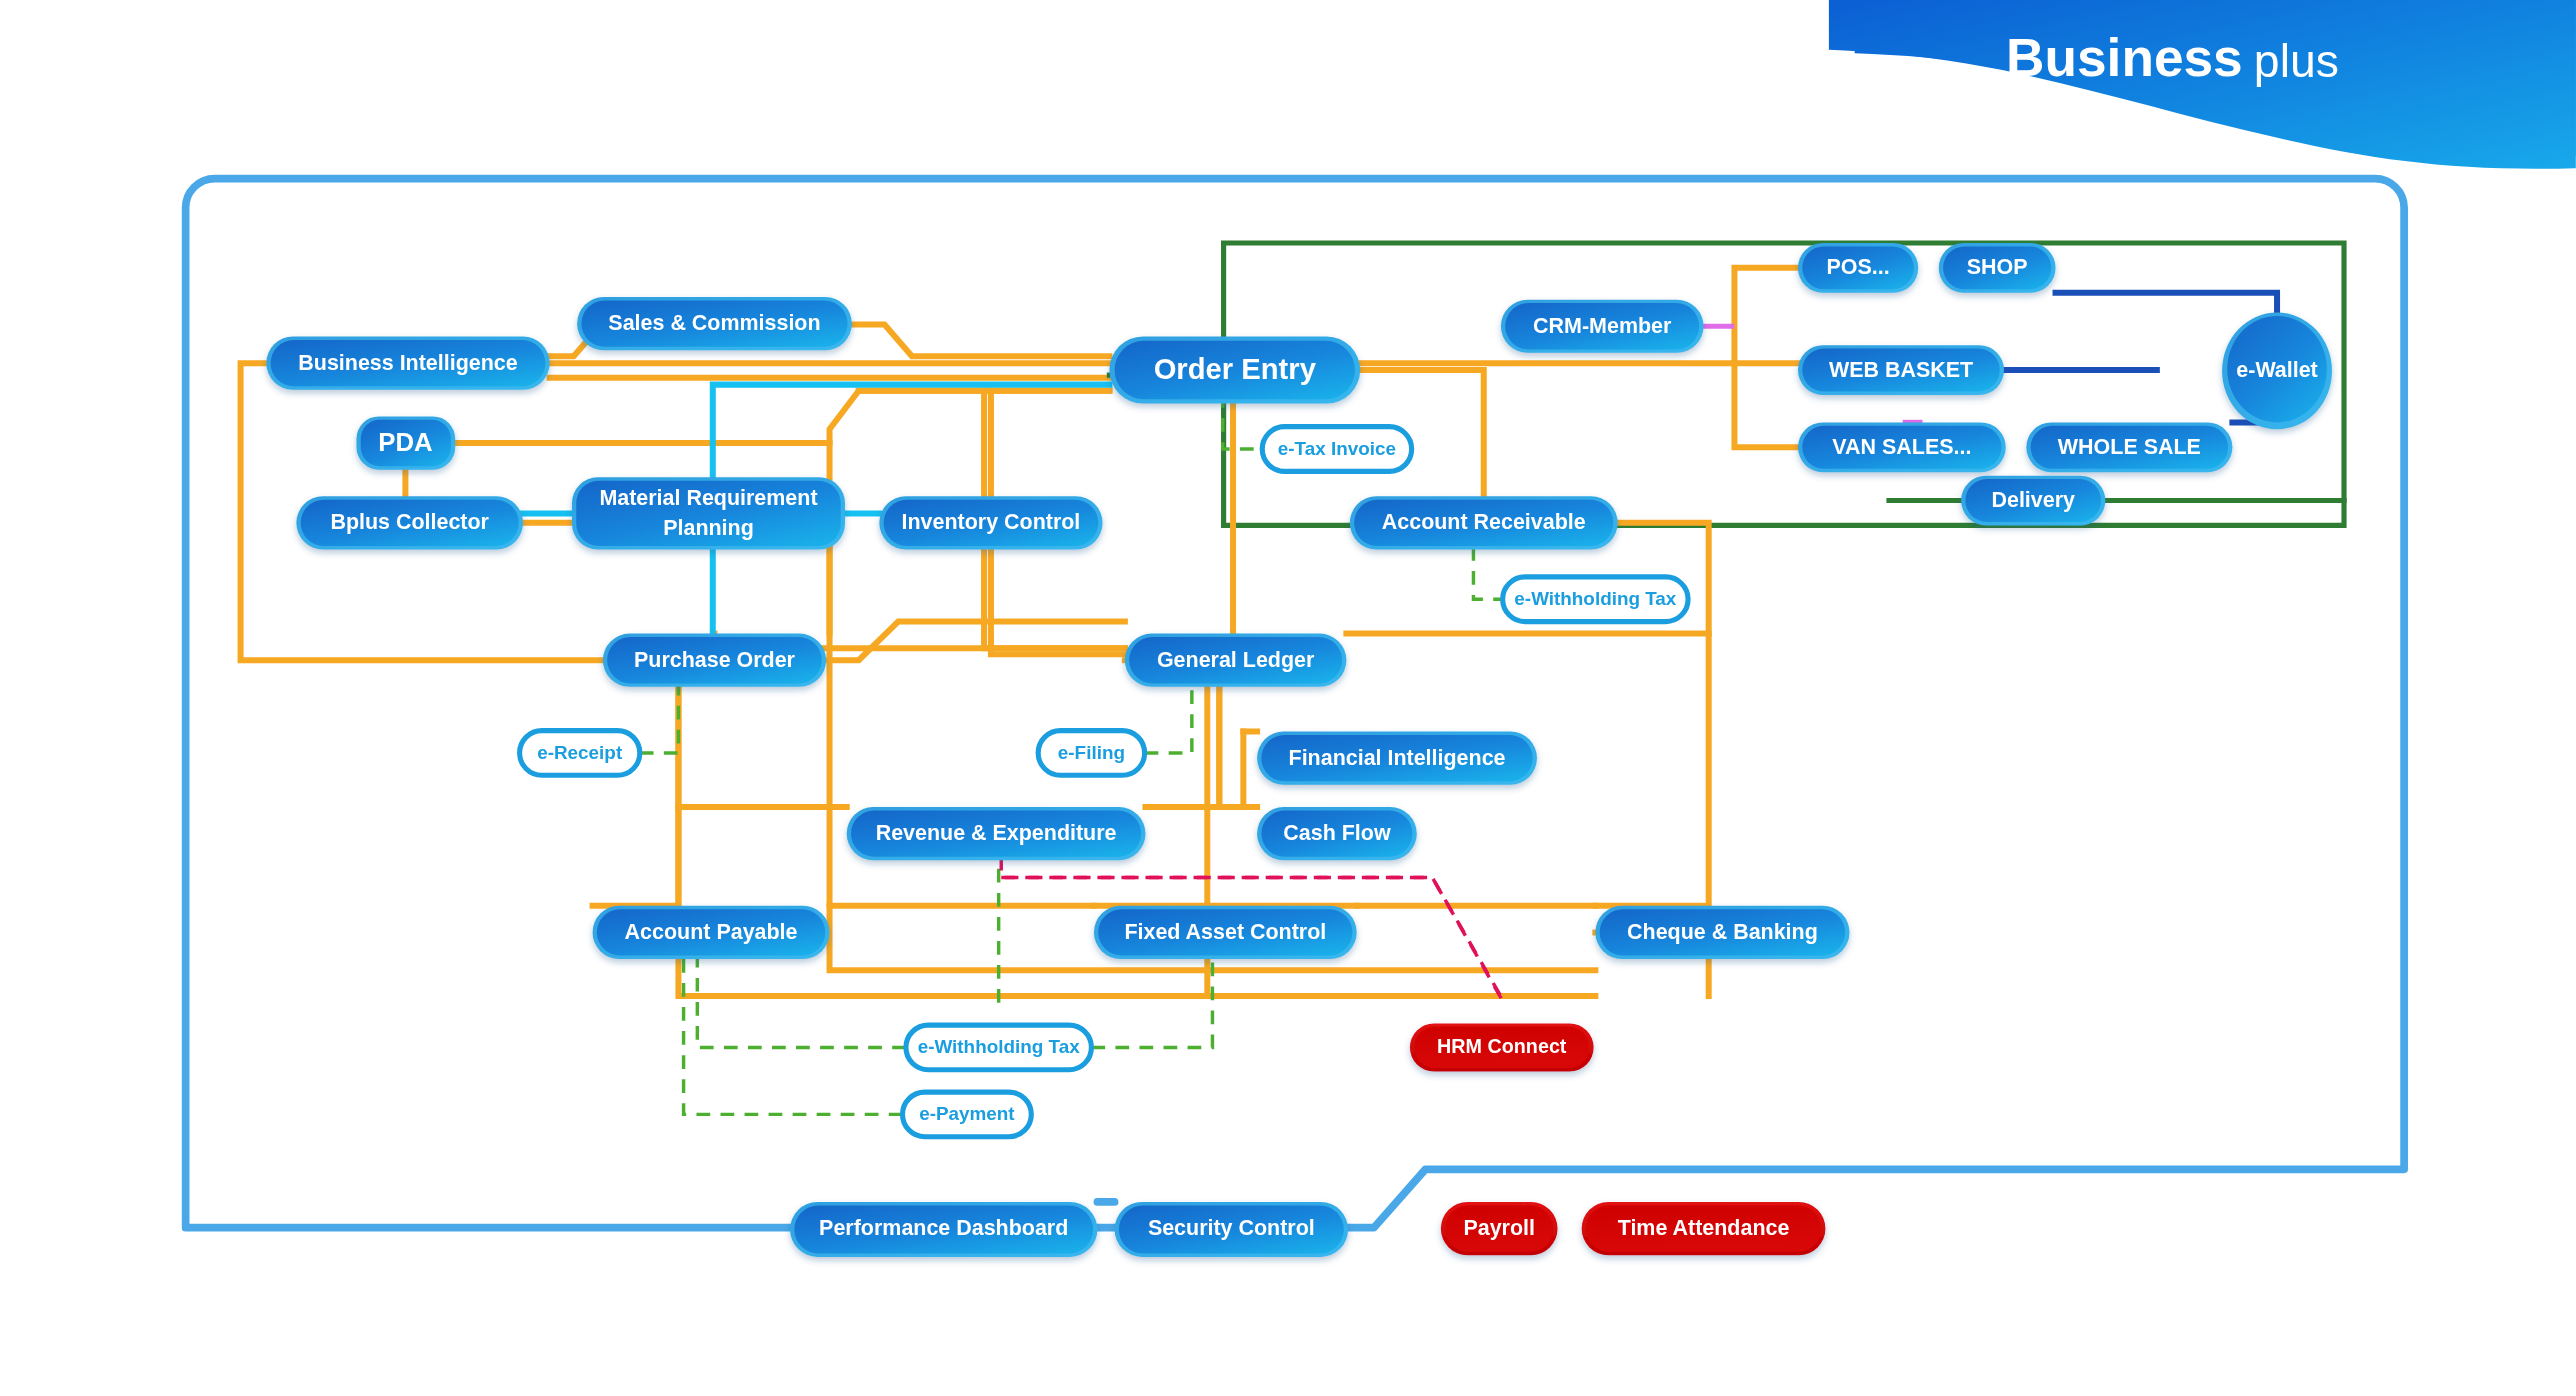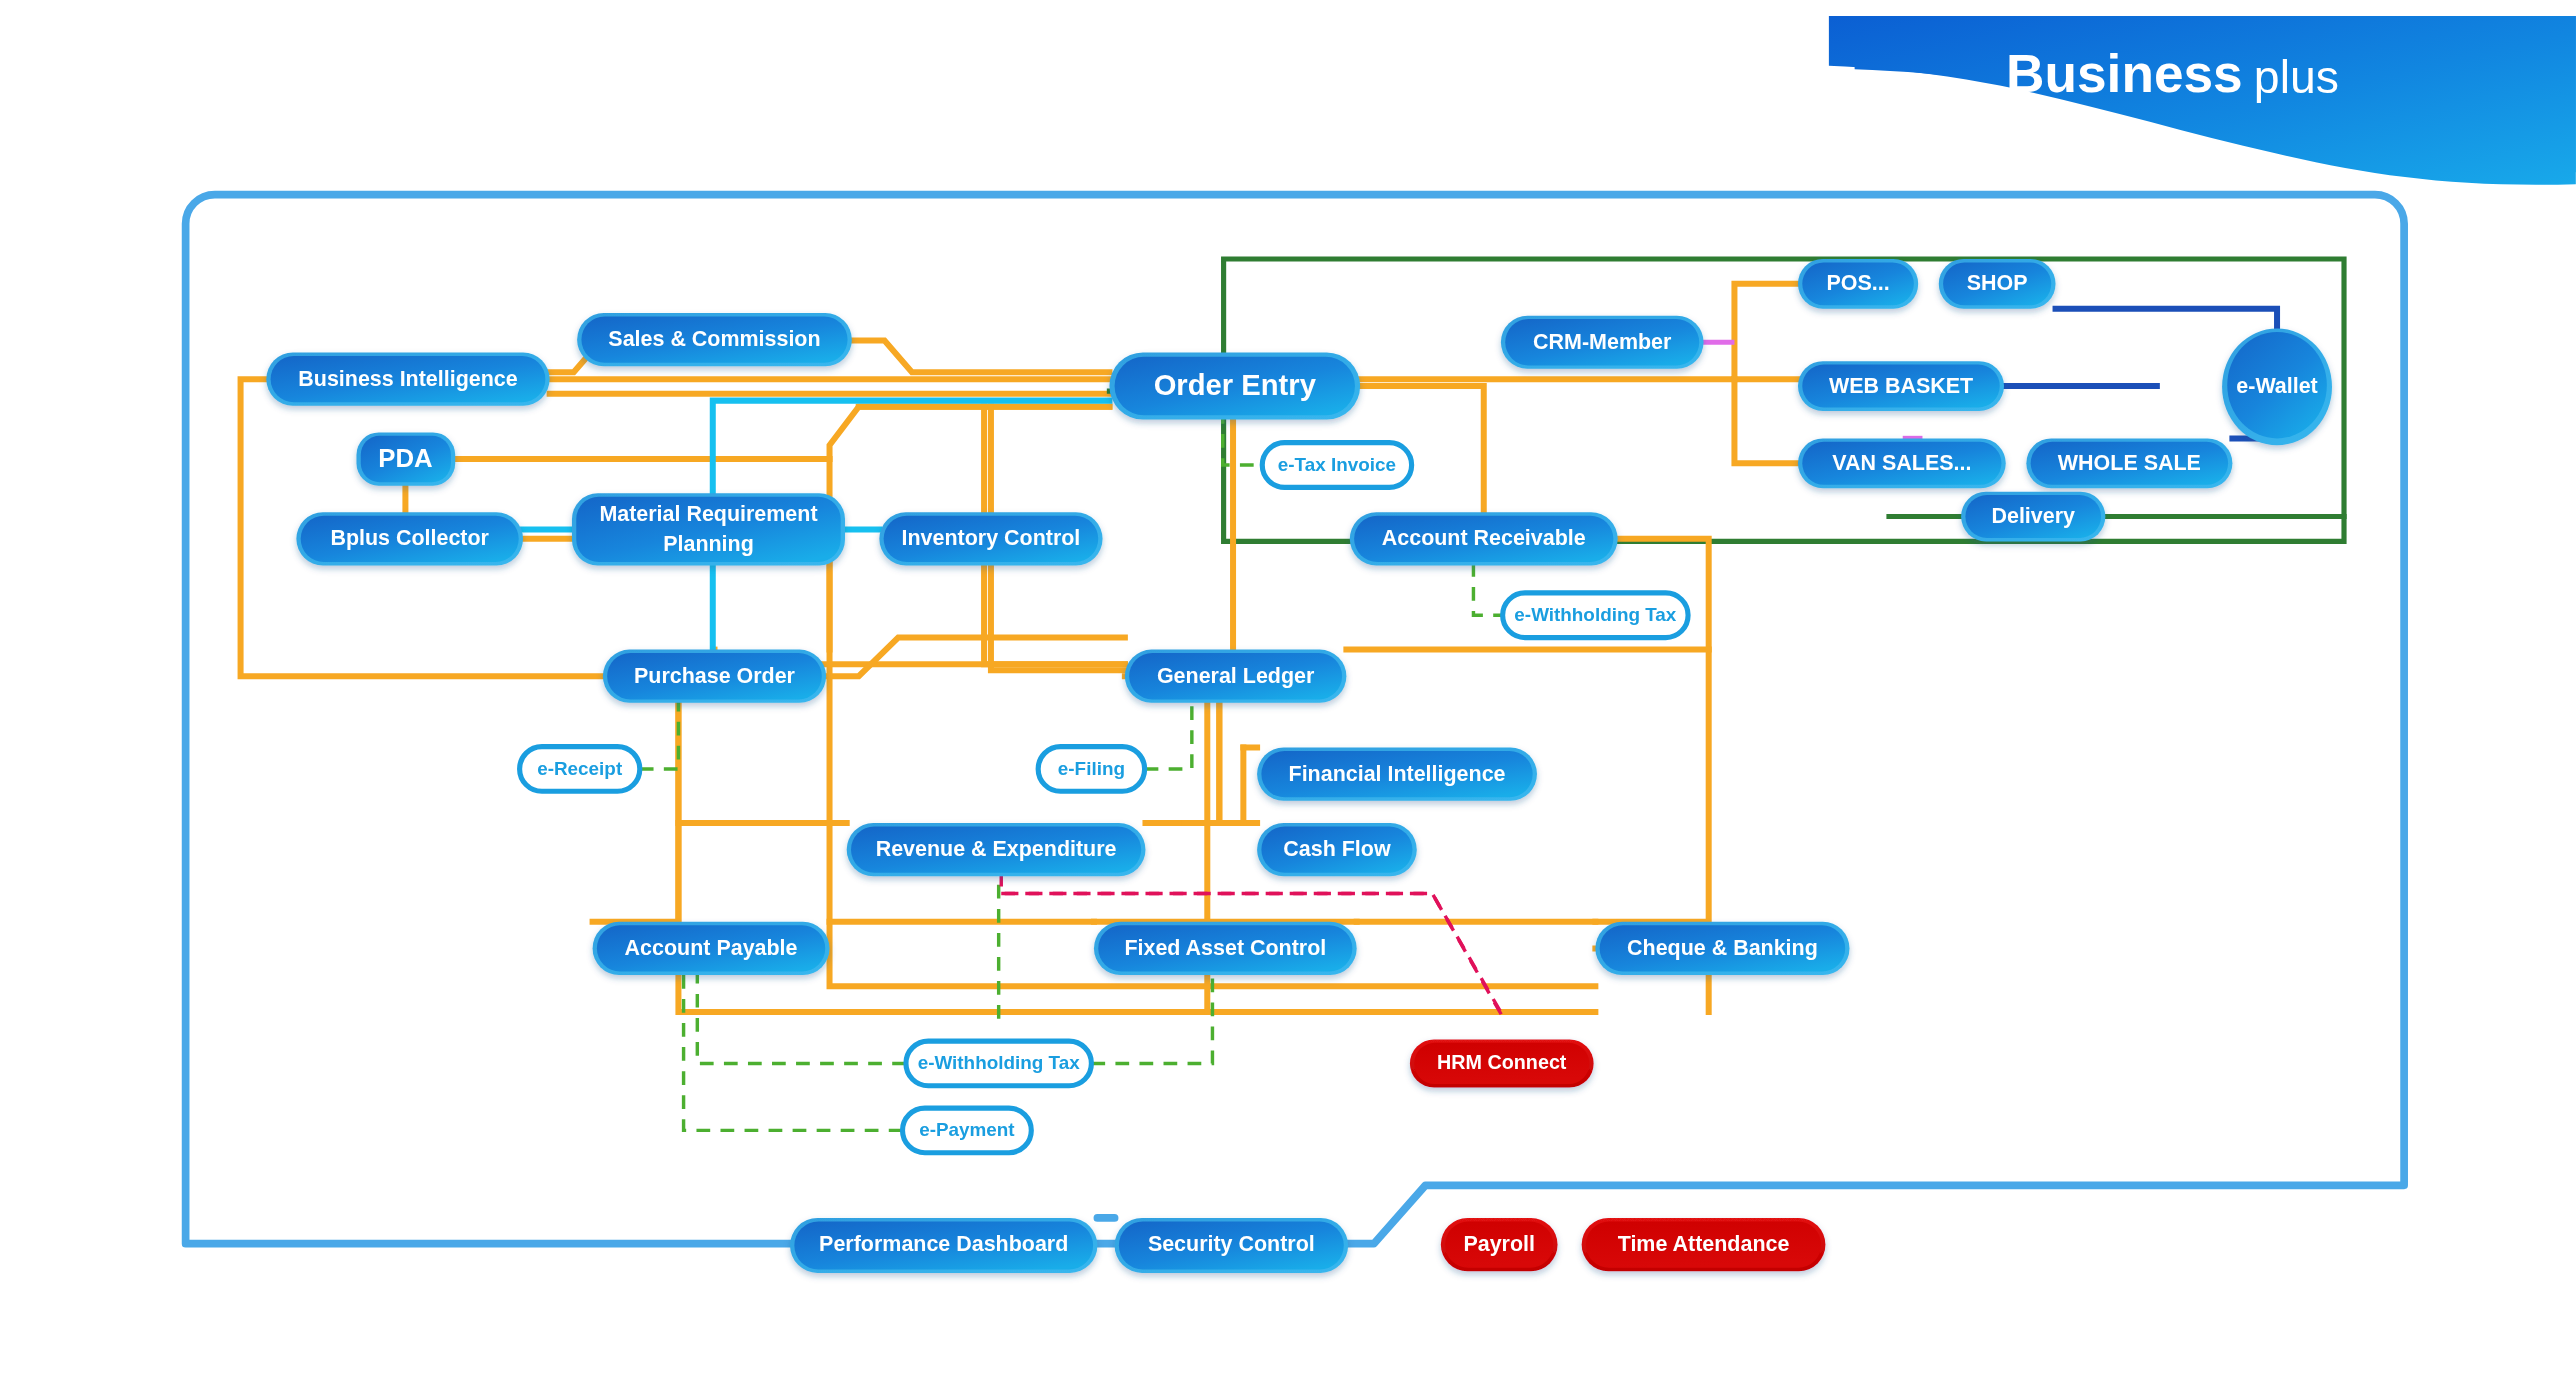--- a/index.html
+++ b/index.html
@@ -1,18 +1,18 @@
 <!DOCTYPE html>
 <html style="font-size:13.7px"><head>
 <meta charset="utf-8">
 <style>
   html,body{margin:0;padding:0;background:#ffffff;}
   body{width:2576px;height:1396px;position:relative;overflow:hidden;
        font-family:"Liberation Sans","DejaVu Sans",sans-serif;}
-  #stage{position:absolute;left:0;top:0;width:2576px;height:1012px;margin-top:16px;}
+  #stage{position:absolute;left:0;top:0;width:2576px;height:1012px;}
   svg#diagram{position:absolute;left:0;top:0;width:2576px;height:1396px;}
   .nodelabel{fill:#ffffff;font-weight:bold;text-anchor:middle;dominant-baseline:middle;
              font-family:"Liberation Sans","DejaVu Sans",sans-serif;}
   .outlinelabel{fill:#1a9ee0;font-weight:bold;text-anchor:middle;dominant-baseline:middle;
              font-family:"Liberation Sans","DejaVu Sans",sans-serif;}
   .logotext{font-family:"Liberation Sans","DejaVu Sans",sans-serif;}
 </style>
 </head>
 <body>
 

